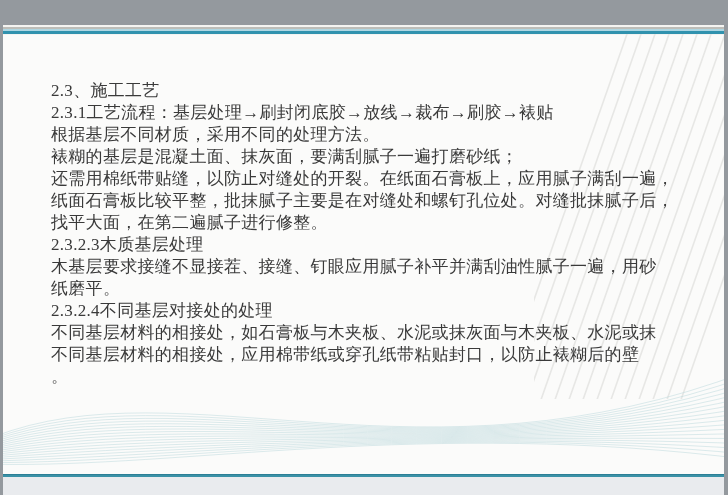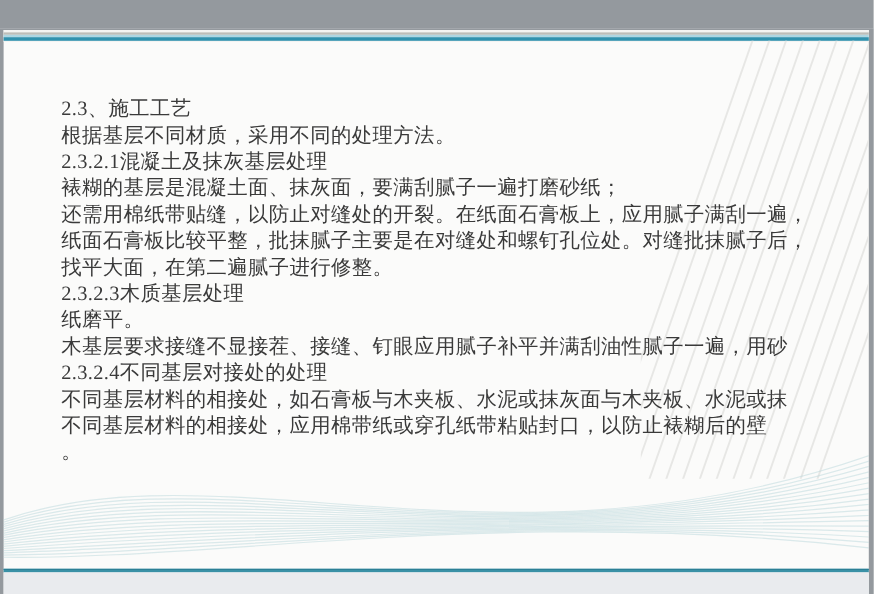--- a/index.html
+++ b/index.html
@@ -95,29 +95,29 @@
         <path d="M -10 112.8 C 180 98.60000000000001, 420 91.5, 745 93.60000000000001"></path>
         <path d="M -10 114.4 C 180 104.8, 420 87, 745 98.8"></path>
         <path d="M -10 116 C 180 111, 420 82.5, 745 104"></path>
         <path d="M -10 117.6 C 180 117.2, 420 78, 745 109.2"></path>
         <path d="M -10 119.2 C 180 123.4, 420 73.5, 745 114.4"></path>
       </g>
   </svg>
 
   <div class="textblock">
     <div class="ln">2.3、施工工艺</div>
+    <div class="ln">2.3.1工艺流程：基层处理→刷封闭底胶→放线→裁布→刷胶→裱贴</div>
     <div class="ln">根据基层不同材质，采用不同的处理方法。</div>
-    <div class="ln">2.3.2.1混凝土及抹灰基层处理</div>
     <div class="ln">裱糊的基层是混凝土面、抹灰面，要满刮腻子一遍打磨砂纸；</div>
     <div class="ln">还需用棉纸带贴缝，以防止对缝处的开裂。在纸面石膏板上，应用腻子满刮一遍，</div>
     <div class="ln">纸面石膏板比较平整，批抹腻子主要是在对缝处和螺钉孔位处。对缝批抹腻子后，</div>
     <div class="ln">找平大面，在第二遍腻子进行修整。</div>
     <div class="ln">2.3.2.3木质基层处理</div>
+    <div class="ln">木基层要求接缝不显接茬、接缝、钉眼应用腻子补平并满刮油性腻子一遍，用砂</div>
     <div class="ln">纸磨平。</div>
-    <div class="ln">木基层要求接缝不显接茬、接缝、钉眼应用腻子补平并满刮油性腻子一遍，用砂</div>
     <div class="ln">2.3.2.4不同基层对接处的处理</div>
     <div class="ln">不同基层材料的相接处，如石膏板与木夹板、水泥或抹灰面与木夹板、水泥或抹</div>
     <div class="ln">不同基层材料的相接处，应用棉带纸或穿孔纸带粘贴封口，以防止裱糊后的壁</div>
     <div class="ln">。</div>
   </div>
 
   <div class="bottomline"></div>
   <div class="footer"></div>
 
 </div>

